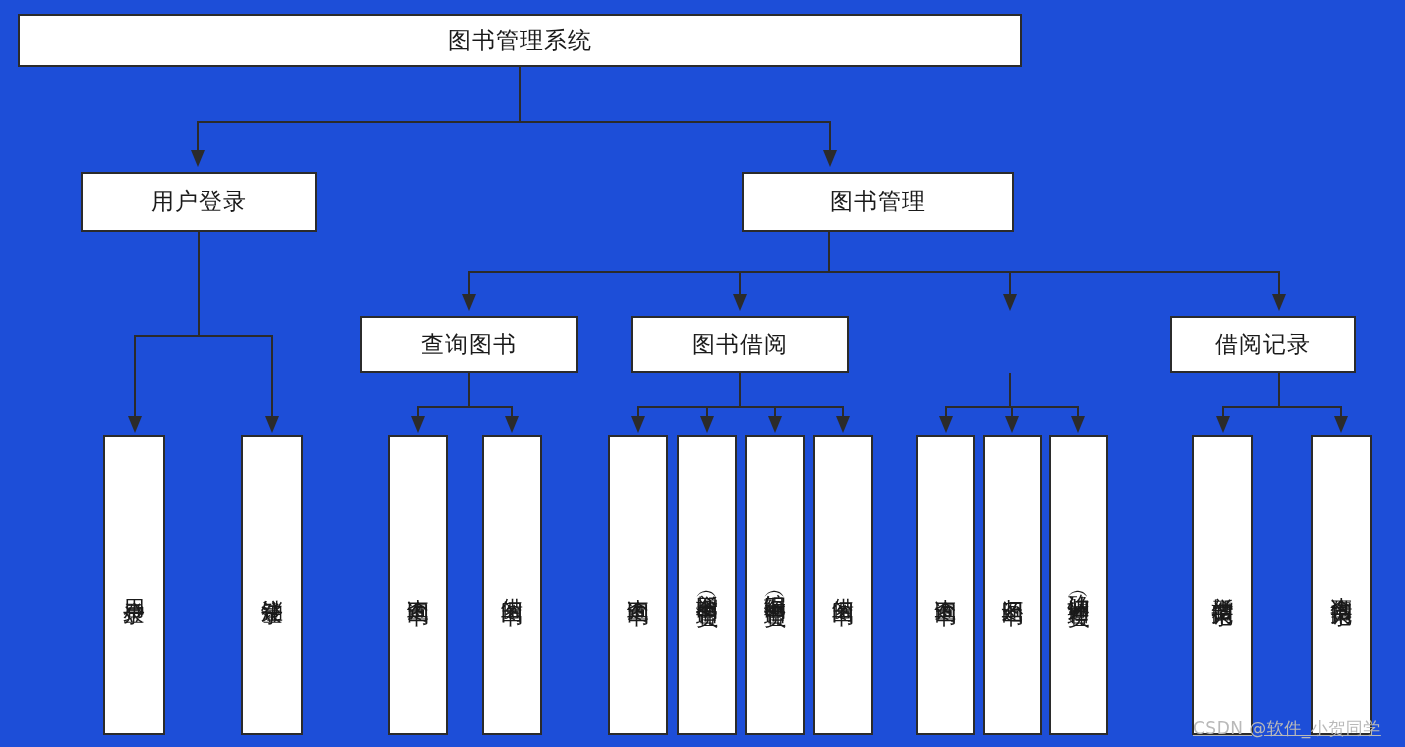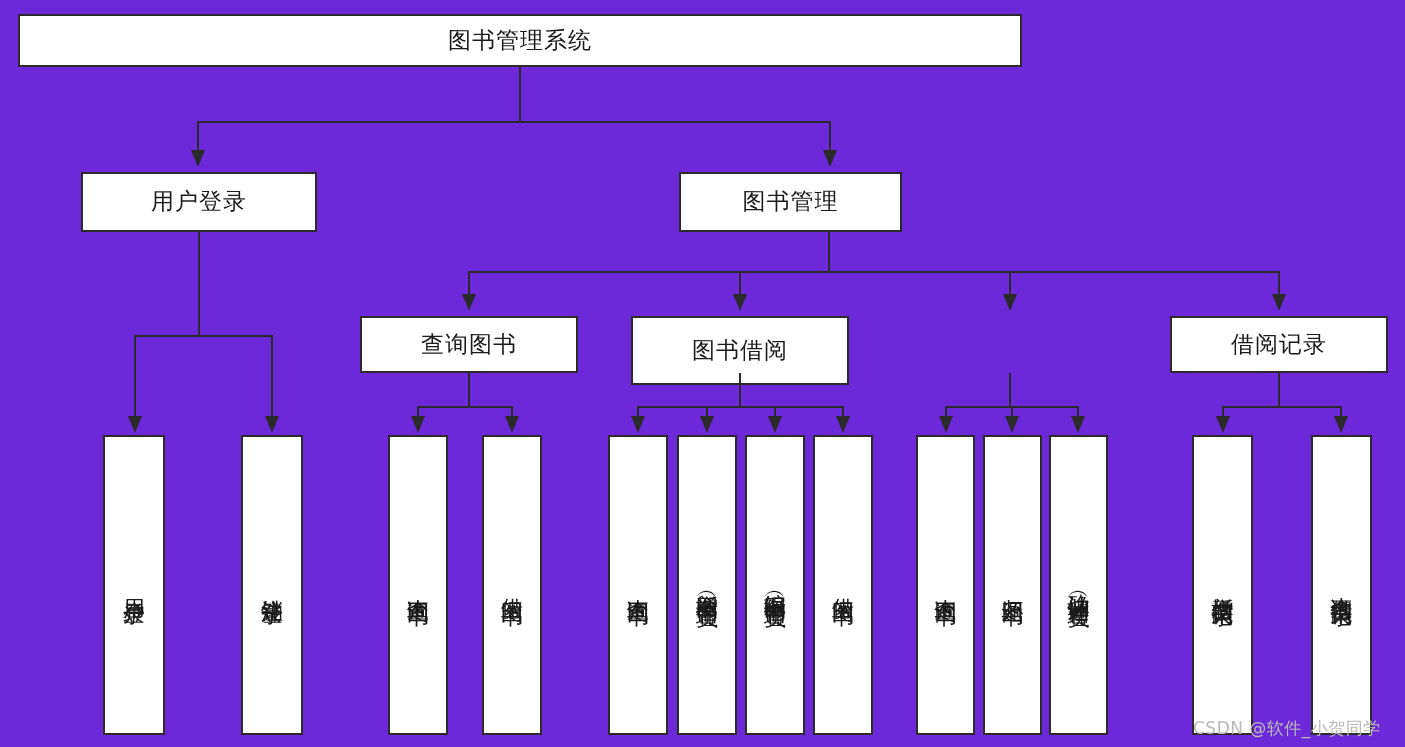--- a/index.html
+++ b/index.html
@@ -7,21 +7,21 @@
     padding: 0;
     background: #ffffff;
   }
   body {
     font-family: "DejaVu Sans", "Liberation Sans", sans-serif;
   }
   #canvas {
     position: relative;
     width: 1405px;
     height: 747px;
-    background: #6d28d9;
+    background: #1d4ed8;
     overflow: hidden;
   }
   .node {
     position: absolute;
     box-sizing: border-box;
     border: 2px solid #2b2b2b;
     background: #ffffff;
     display: flex;
     align-items: center;
     justify-content: center;
@@ -58,20 +58,21 @@
     border-left: 7px solid transparent;
     border-right: 7px solid transparent;
     border-top: 17px solid #2b2b2b;
   }
   .watermark {
     position: absolute;
     font-size: 17px;
     color: #b9b9b9;
     white-space: nowrap;
     letter-spacing: 0.5px;
+    text-decoration: underline;
   }
 </style>
 </head>
 <body>
 
 <div id="canvas">
 
   <div class="node node-h" style="left:18px; top:14px; width:1004px; height:53px;">
     <span>图书管理系统</span>
   </div>
@@ -81,21 +82,21 @@
   <div class="edge edge-h" style="left:197px; top:121px; width:634px; height:2px;"></div>
 
   <div class="edge edge-v" style="left:197px; top:121px; width:2px; height:31px;"></div>
   <div class="arrow" style="left:191px; top:150px;"></div>
   <div class="edge edge-v" style="left:829px; top:121px; width:2px; height:31px;"></div>
   <div class="arrow" style="left:823px; top:150px;"></div>
 
   <div class="node node-h" style="left:81px; top:172px; width:236px; height:60px;">
     <span>用户登录</span>
   </div>
-  <div class="node node-h" style="left:679px; top:172px; width:223px; height:60px;">
+  <div class="node node-h" style="left:742px; top:172px; width:272px; height:60px;">
     <span>图书管理</span>
   </div>
 
   <div class="edge edge-v" style="left:198px; top:232px; width:2px; height:104px;"></div>
   <div class="edge edge-h" style="left:134px; top:335px; width:139px; height:2px;"></div>
   <div class="edge edge-v" style="left:134px; top:335px; width:2px; height:83px;"></div>
   <div class="arrow" style="left:128px; top:416px;"></div>
   <div class="edge edge-v" style="left:271px; top:335px; width:2px; height:83px;"></div>
   <div class="arrow" style="left:265px; top:416px;"></div>
 
@@ -114,24 +115,24 @@
   <div class="edge edge-v" style="left:739px; top:271px; width:2px; height:25px;"></div>
   <div class="arrow" style="left:733px; top:294px;"></div>
   <div class="edge edge-v" style="left:1009px; top:271px; width:2px; height:25px;"></div>
   <div class="arrow" style="left:1003px; top:294px;"></div>
   <div class="edge edge-v" style="left:1278px; top:271px; width:2px; height:25px;"></div>
   <div class="arrow" style="left:1272px; top:294px;"></div>
 
   <div class="node node-h" style="left:360px; top:316px; width:218px; height:57px;">
     <span>查询图书</span>
   </div>
-  <div class="node node-h" style="left:631px; top:316px; width:218px; height:69px;">
+  <div class="node node-h" style="left:631px; top:316px; width:218px; height:57px;">
     <span>图书借阅</span>
   </div>
-  <div class="node node-h" style="left:1170px; top:316px; width:218px; height:57px;">
+  <div class="node node-h" style="left:1170px; top:316px; width:186px; height:57px;">
     <span>借阅记录</span>
   </div>
 
   <div class="edge edge-v" style="left:468px; top:373px; width:2px; height:34px;"></div>
   <div class="edge edge-h" style="left:417px; top:406px; width:96px; height:2px;"></div>
   <div class="edge edge-v" style="left:417px; top:406px; width:2px; height:12px;"></div>
   <div class="arrow" style="left:411px; top:416px;"></div>
   <div class="edge edge-v" style="left:511px; top:406px; width:2px; height:12px;"></div>
   <div class="arrow" style="left:505px; top:416px;"></div>
 

